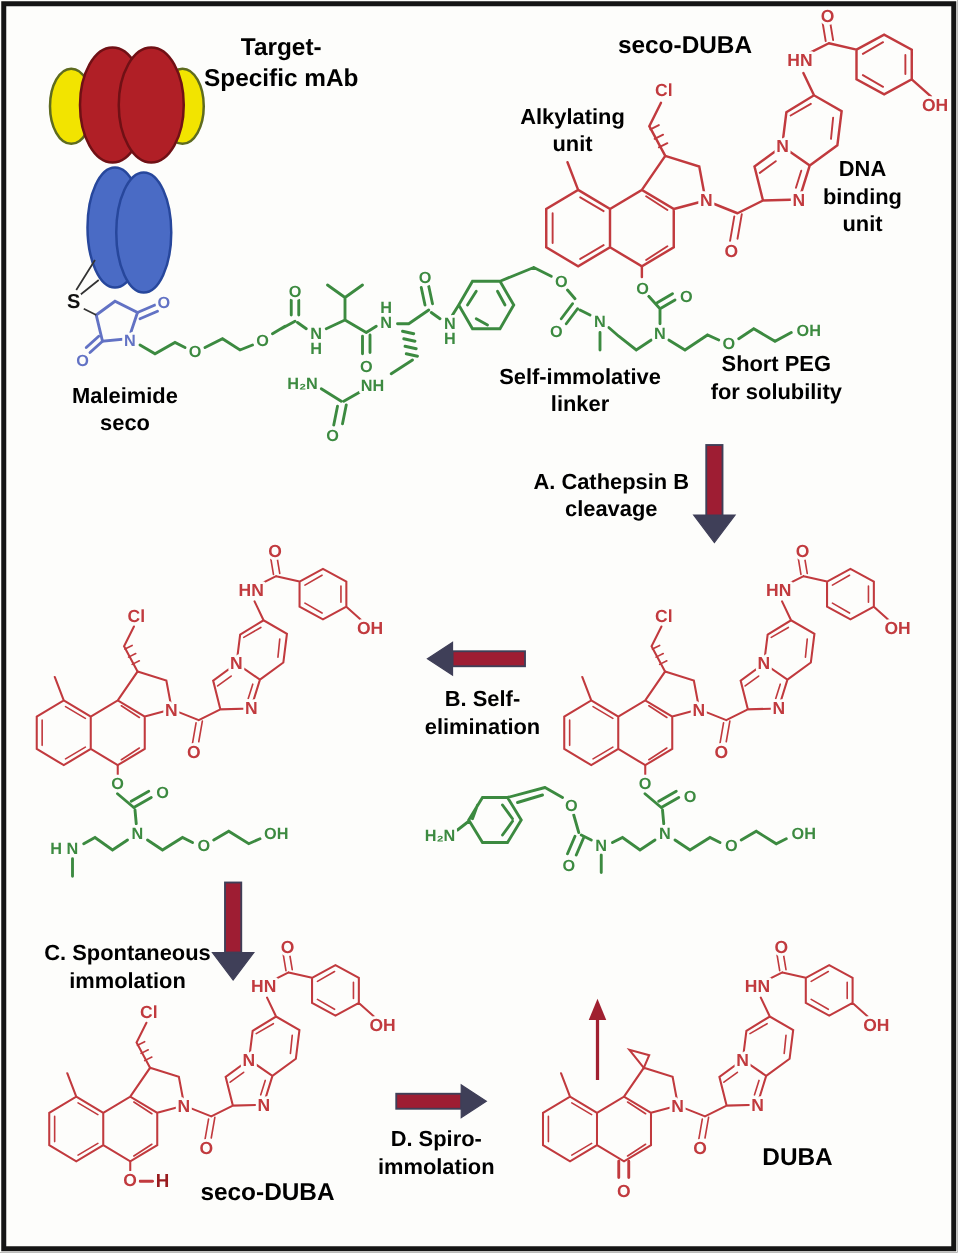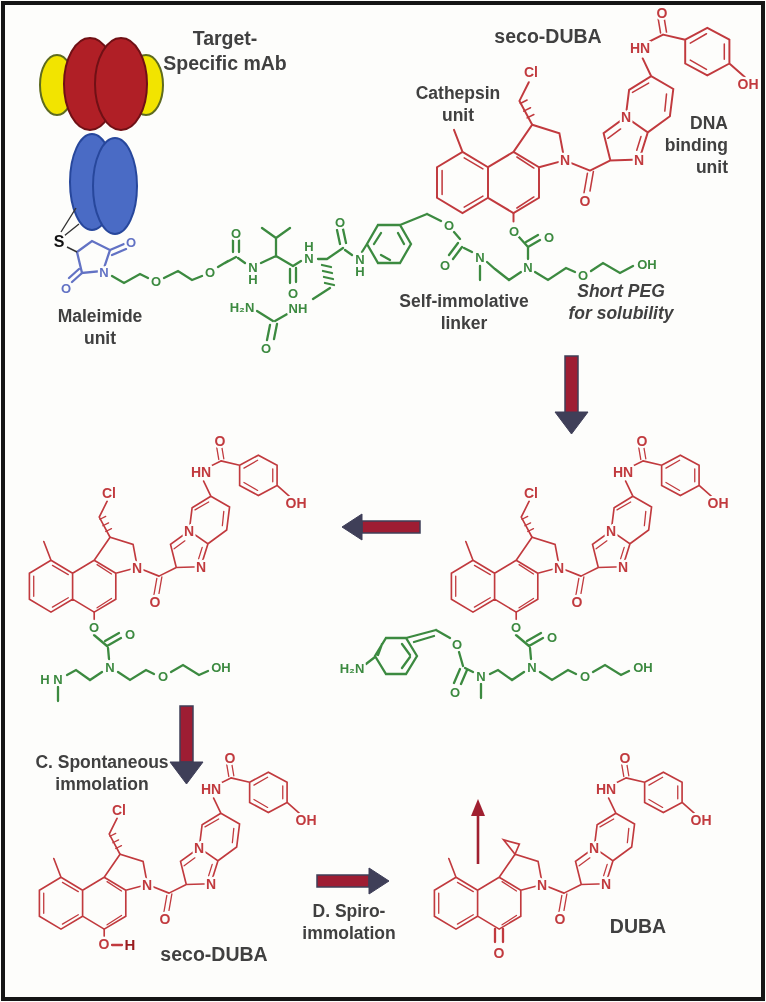--- a/index.html
+++ b/index.html
@@ -1,19 +1,19 @@
 <!DOCTYPE html>
 <html><head>
 <meta charset="utf-8">
 <style>
   html,body{margin:0;padding:0;background:#888;}
   .canvas{position:relative;width:766px;height:1002px;background:#fdfdfb;overflow:hidden;
           font-family:"Liberation Sans",sans-serif;}
   .frame{position:absolute;inset:1px;border:4px solid #151515;pointer-events:none;}
-  .lbl{position:absolute;color:#404040;font-weight:bold;text-align:center;
+  .lbl{position:absolute;color:#000000;font-weight:bold;text-align:center;
        white-space:pre-line;transform:translateX(-50%);font-size:17.5px;line-height:1.26;}
   .lbl.big{font-size:19.5px;}
   .lbl .it{}
   svg.scheme{position:absolute;left:0;top:0;}
   svg text.at{font-family:"Liberation Sans",sans-serif;font-weight:bold;text-anchor:middle;
        paint-order:stroke;stroke:#fdfdfb;stroke-width:4.5px;stroke-linejoin:round;}
   .at-red{fill:#c13a3e;font-size:14px;}
   .at-green{fill:#3c8a40;font-size:13px;}
   .at-blue{fill:#6272c4;font-size:13px;}
   .at-s{fill:#111;font-size:16px;}
@@ -269,30 +269,34 @@
         <text x="104" y="276.5" class="at at-blue">N</text>
         <text x="131" y="246.5" class="at at-blue">O</text>
         <text x="66" y="292.5" class="at at-blue">O</text>
         <text x="59" y="246.5" class="at at-s">S</text>
       </g>
   </svg>
 
   <div class="lbl big" style="left:225px;top:26px;">Target-
 Specific mAb</div>
   <div class="lbl big" style="left:548px;top:24px;"><span class="it">seco</span><span>-DUBA</span></div>
-  <div class="lbl" style="left:458px;top:82px;">Cathepsin
+  <div class="lbl" style="left:458px;top:82px;">Alkylating
 unit</div>
-  <div class="lbl" style="left:690px;top:112px;text-align:right;">DNA
+  <div class="lbl" style="left:690px;top:124px;">DNA
 binding unit</div>
   <div class="lbl" style="left:100px;top:305px;">Maleimide
-unit</div>
+seco</div>
   <div class="lbl" style="left:464px;top:290px;">Self-immolative
 linker</div>
-  <div class="lbl" style="left:621px;top:280px;font-style:italic;">Short PEG
+  <div class="lbl" style="left:621px;top:280px;">Short PEG
 for solubility</div>
+  <div class="lbl" style="left:489px;top:374px;">A. Cathepsin B
+cleavage</div>
+  <div class="lbl" style="left:386px;top:548px;">B. Self-
+elimination</div>
   <div class="lbl" style="left:102px;top:724px;margin-top:27px;">C. Spontaneous
 immolation</div>
   <div class="lbl" style="left:349px;top:900px;">D. Spiro-
 immolation</div>
   <div class="lbl big" style="left:214px;top:942px;"><span class="it">seco</span><span>-DUBA</span></div>
   <div class="lbl big" style="left:638px;top:914px;">DUBA</div>
 
   <div class="frame"></div>
 </div>
 

